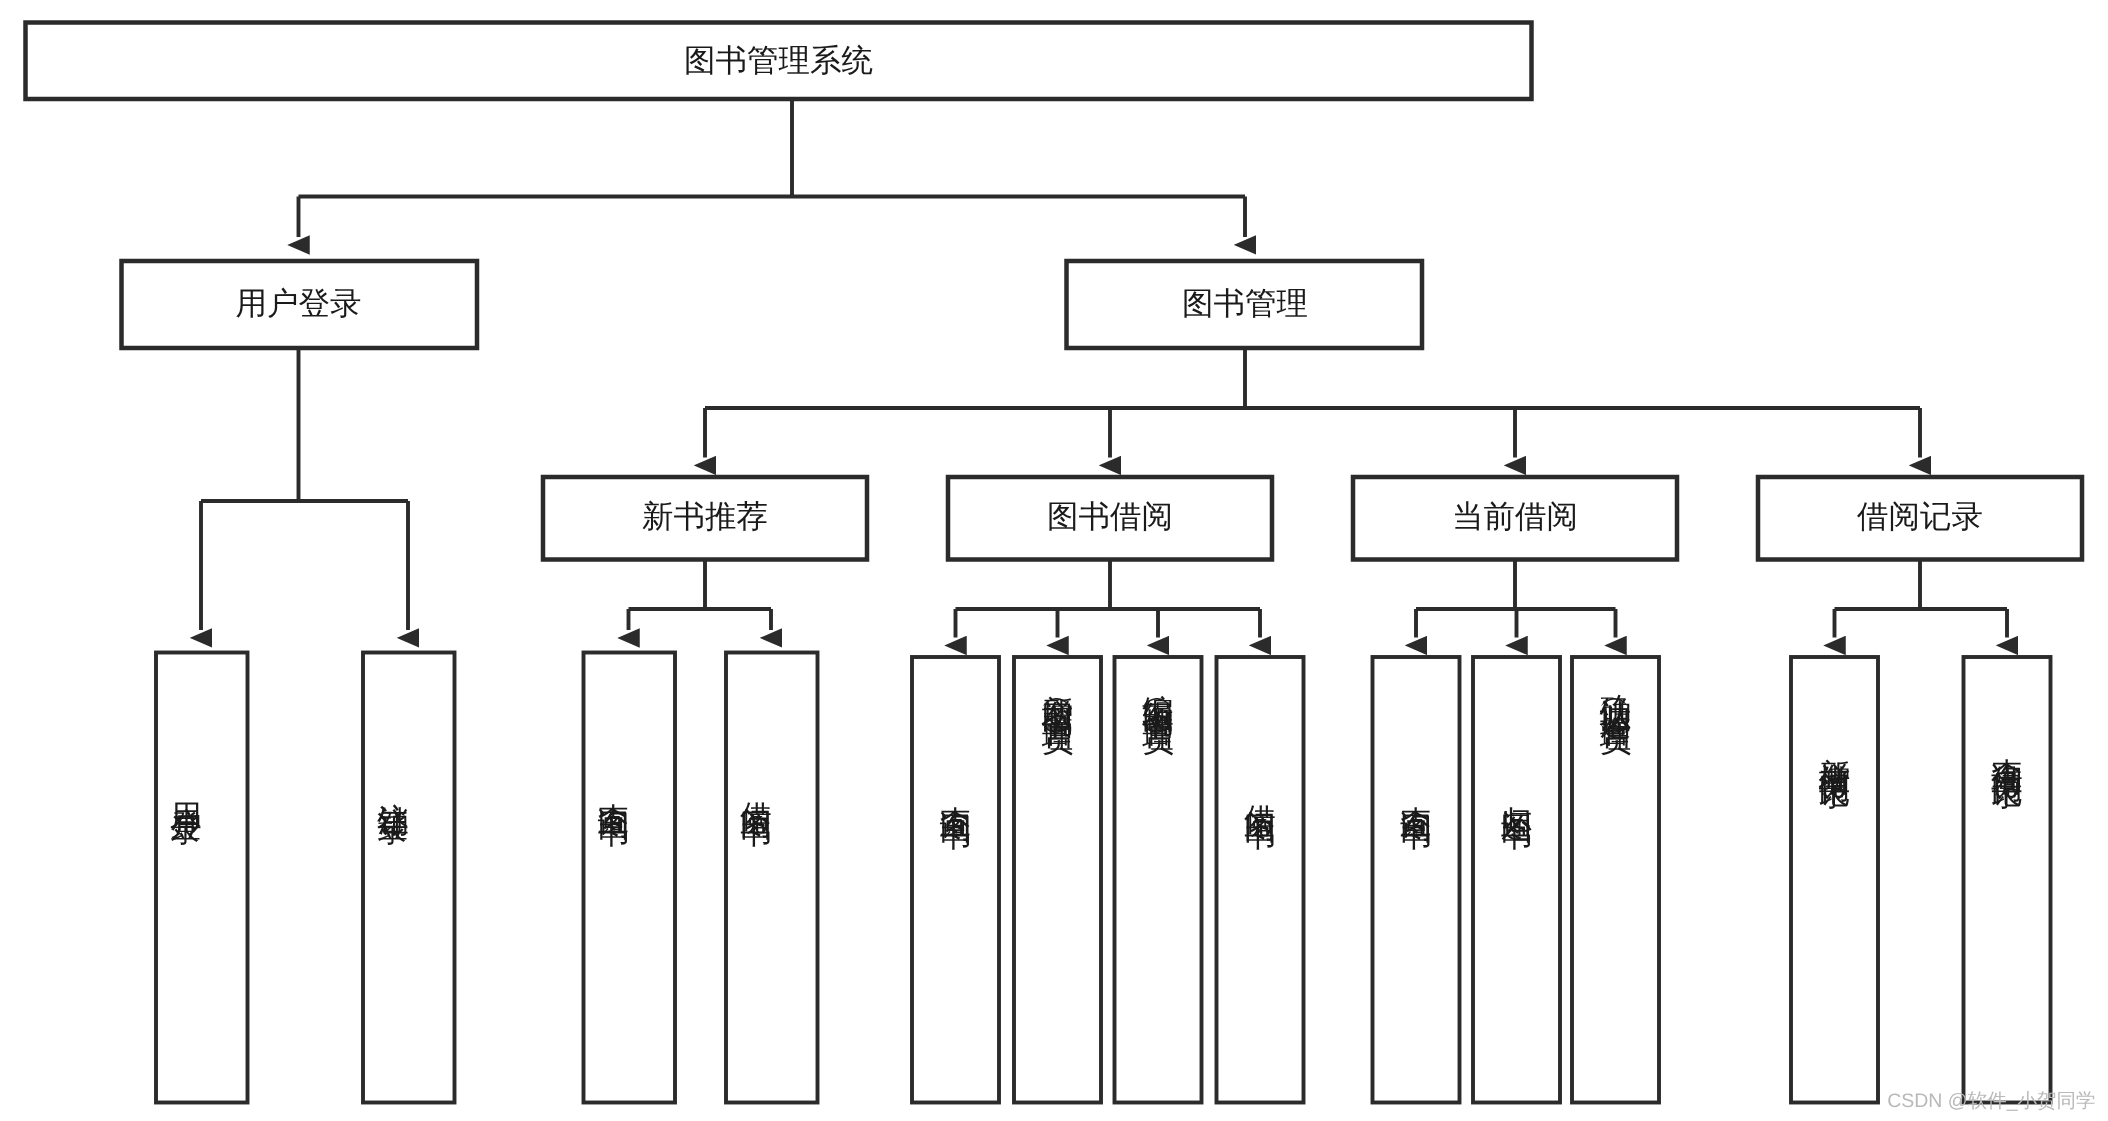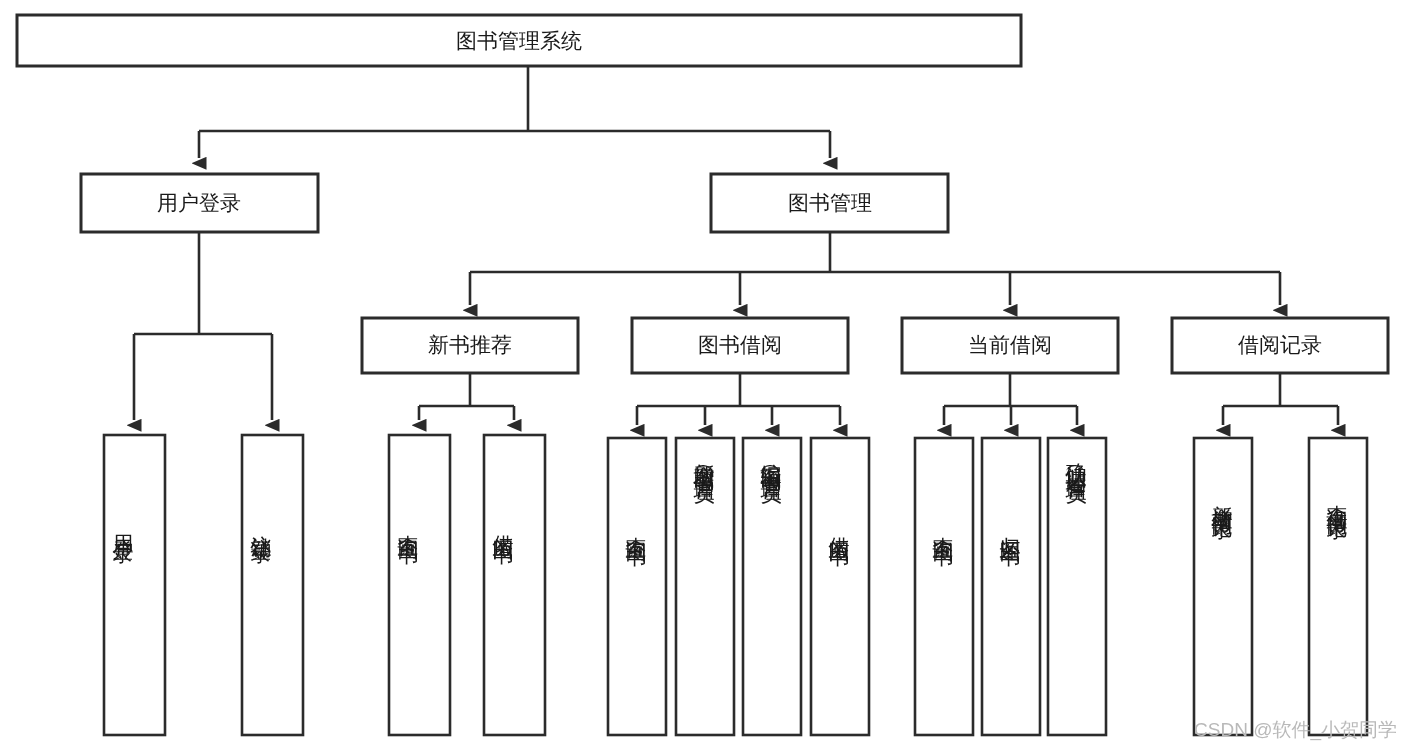--- a/index.html
+++ b/index.html
@@ -64,21 +64,21 @@
     letter-spacing: 3px;
     line-height: 1;
     white-space: nowrap;
     user-select: none;
   }
   .watermark {
     position: absolute;
     right: 8px;
     bottom: 4px;
     font-family: "Liberation Sans", "DejaVu Sans", sans-serif;
-    font-size: 19px;
+    font-size: 13px;
     color: #b9b9b9;
     white-space: nowrap;
     user-select: none;
     text-align: right;
   }
 </style>
 </head>
 <body>
 
 <div id="diagram-root">

